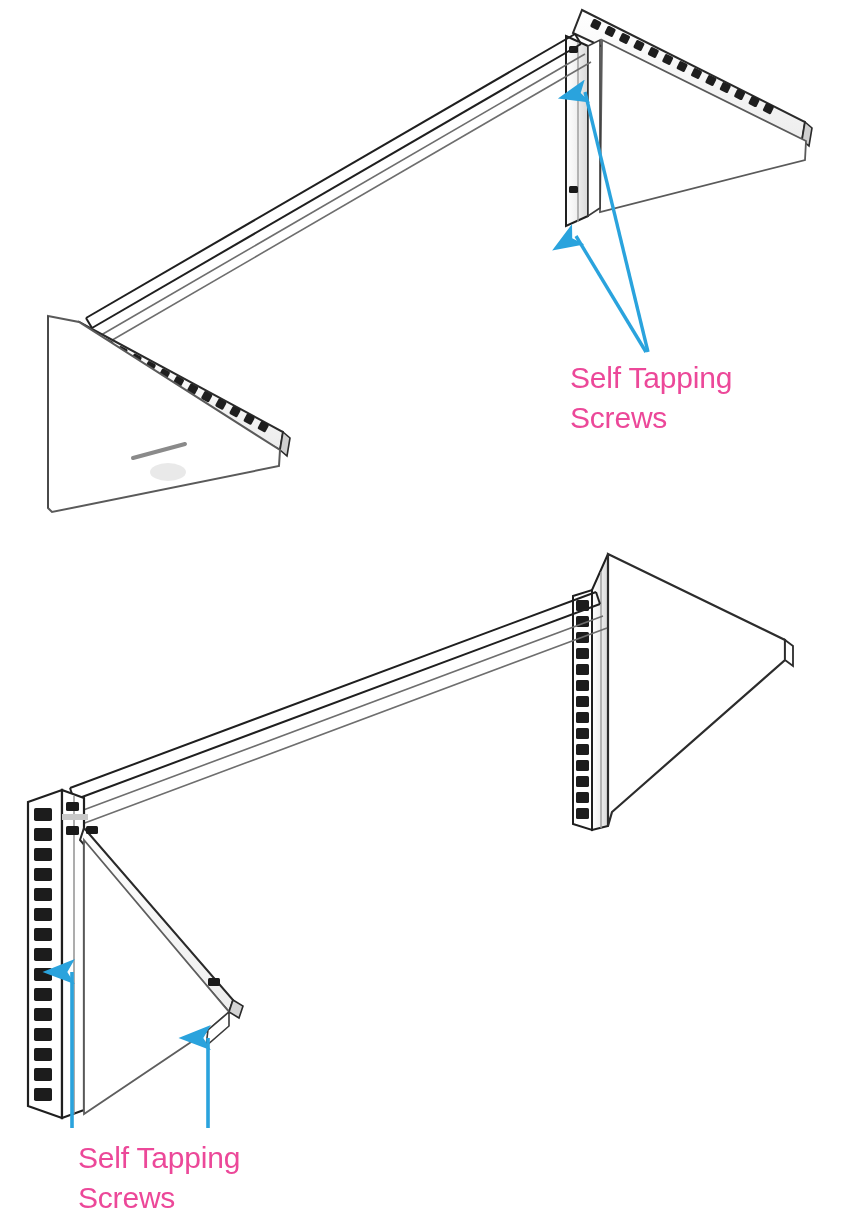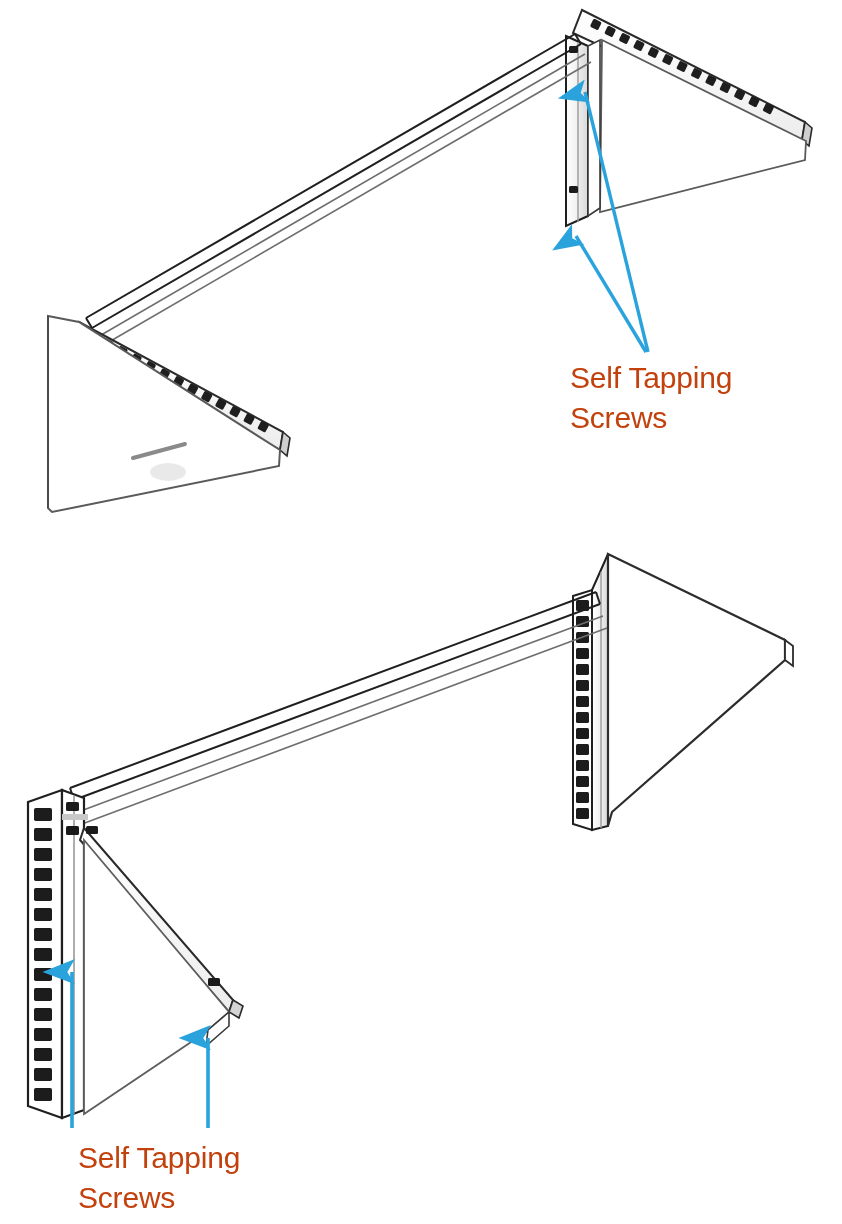--- a/index.html
+++ b/index.html
@@ -17,21 +17,21 @@
   }
   #diagram-canvas {
     position: absolute;
     top: 0; left: 0;
     width: 842px;
     height: 1224px;
     display: block;
   }
   .callout-text {
     position: absolute;
-    color: #c2410c;
+    color: #ec4899;
     font-family: "Liberation Sans", sans-serif;
     font-size: 30px;
     line-height: 40px;
     letter-spacing: -0.2px;
     white-space: pre;
     user-select: none;
   }
   #callout-top-label { left: 570px; top: 358px; }
   #callout-bottom-label { left: 78px; top: 1138px; }
 </style>

